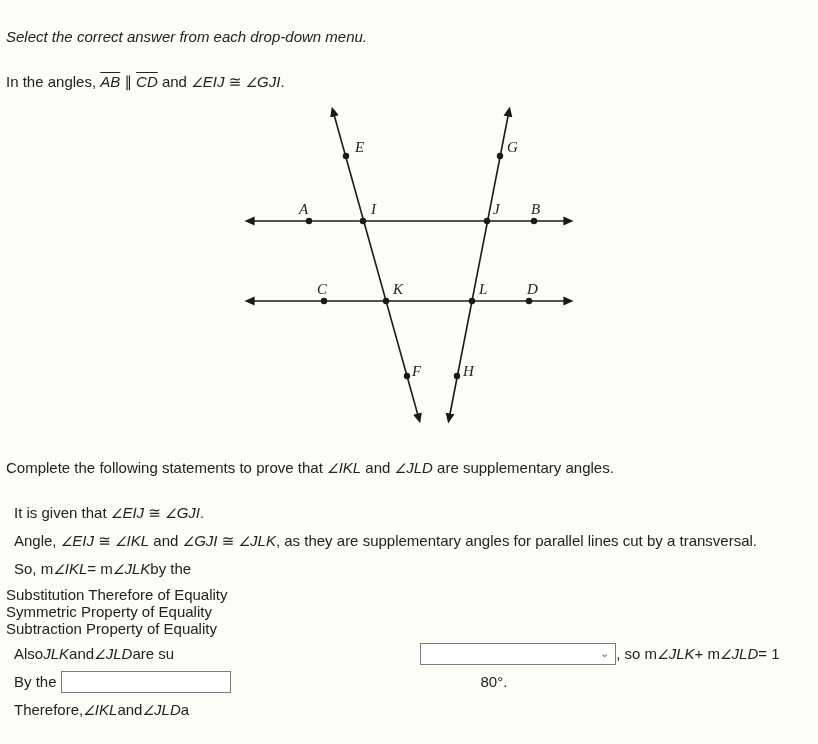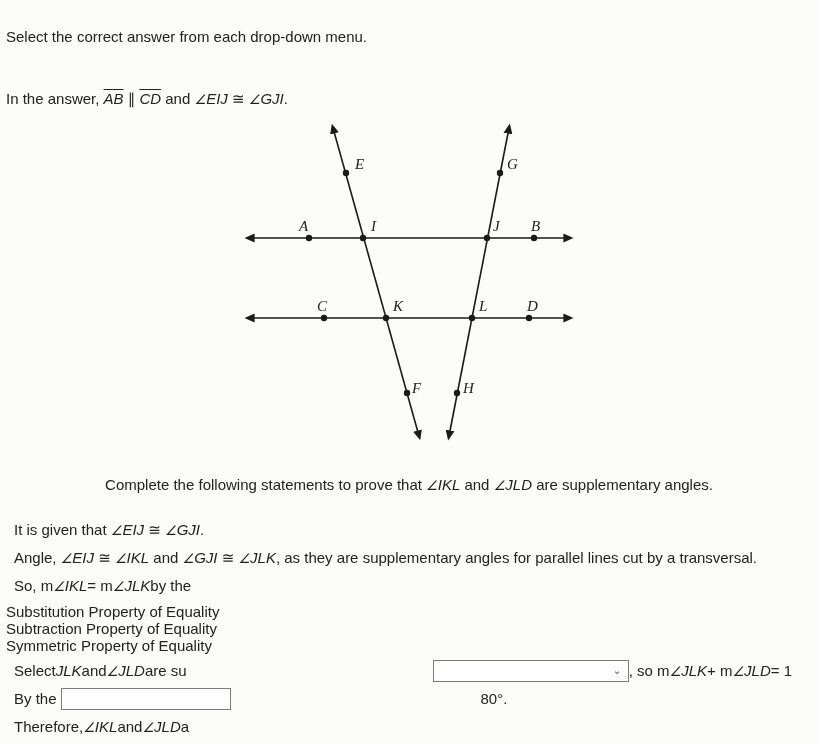--- a/index.html
+++ b/index.html
@@ -6,21 +6,21 @@
     body {
       font-family: Arial, Helvetica, sans-serif;
       font-size: 15px;
       color: #222;
       background: #fcfcfb;
       width: 818px;
       height: 744px;
       position: relative;
       padding: 8px 6px;
     }
-    .instruction { margin: 20px 0 45px 0; }
+    .instruction { margin: 20px 0 28px 0; font-style: italic; }
     .premise { margin-bottom: 10px; }
     .premise .overline {
       text-decoration: overline;
       text-decoration-thickness: 1px;
       margin-top: 45px;
     }
     .angle::before { content: "∠"; font-size: 13px; }
     
     .figure-wrap {
       display: flex;
@@ -33,21 +33,21 @@
       height: 340px;
     }
     .figure svg { display: block; }
     .figure .lbl {
       position: absolute;
       font-style: italic;
       font-size: 15px;
       font-family: 'Times New Roman', serif;
     }
     
-    .prove-statement { margin: 18px 0 26px 0; text-align: center; }
+    .prove-statement { margin: 18px 0 26px 0; }
     
     .proof p { margin: 6px 8px; line-height: 1.45; }
     
     .dd-wrap {
       position: relative;
       display: inline-block;
       vertical-align: middle;
     }
     .dd-select {
       display: inline-flex;
@@ -80,21 +80,21 @@
     .line-row > span { white-space: nowrap; }
     
     .em { font-style: italic; }
   </style>
 </head>
 <body>
 
 <p class="instruction">Select the correct answer from each drop-down menu.</p>
 
 <p class="premise">
-  <span>In the answer, </span><span class="overline em">AB</span><span> ∥ </span><span class="overline em">CD</span><span> and </span><span class="angle em">EIJ</span><span> ≅ </span><span class="angle em">GJI</span><span>.</span>
+  <span>In the angles, </span><span class="overline em">AB</span><span> ∥ </span><span class="overline em">CD</span><span> and </span><span class="angle em">EIJ</span><span> ≅ </span><span class="angle em">GJI</span><span>.</span>
 </p>
 
 <div class="figure-wrap">
   <div class="figure">
     <svg width="360" height="340" viewBox="0 0 360 340">
       <defs>
         <marker id="arr" viewBox="0 0 10 10" refX="5" refY="5" markerWidth="7" markerHeight="7" orient="auto-start-reverse">
           <path d="M 0 1 L 9 5 L 0 9 z" fill="#1a1a1a"></path>
         </marker>
       </defs>
@@ -154,28 +154,28 @@
       <span class="angle em">IKL</span>
       <span> = m</span>
       <span class="angle em">JLK</span>
       <span> by the </span>
     <span class="dd-wrap" style="margin-left:4px;">
       <span class="dd-open">
         </span>
       </span>
     </p>
     <div class="opt check"></div>
-        <div class="opt">Substitution Property of Equality</div>
+        <div class="opt">Substitution Therefore of Equality</div>
+        <div class="opt">Symmetric Property of Equality</div>
         <div class="opt">Subtraction Property of Equality</div>
-        <div class="opt">Symmetric Property of Equality</div>
 
   <p></p>
 
   <p class="line-row">
-    <span>Select </span>
+    <span>Also </span>
       <span class="em">JLK</span>
       <span> and </span>
       <span class="angle em">JLD</span>
       <span> are su</span>
     <span style="width:246px; display:inline-block;"></span>
     <span class="dd-select" style="width:196px;">
       <span class="chev">⌄</span>
     </span>
     <span> , so m</span>
       <span class="angle em">JLK</span>

